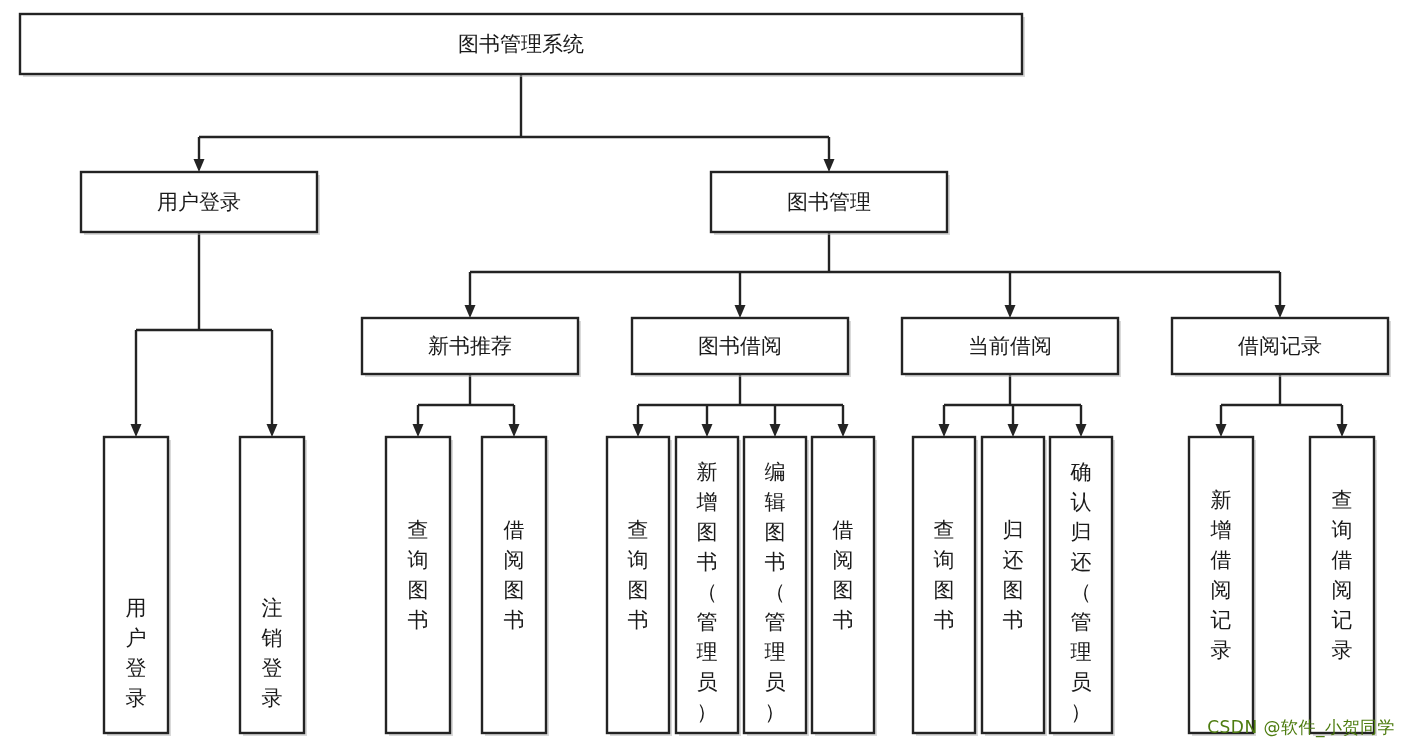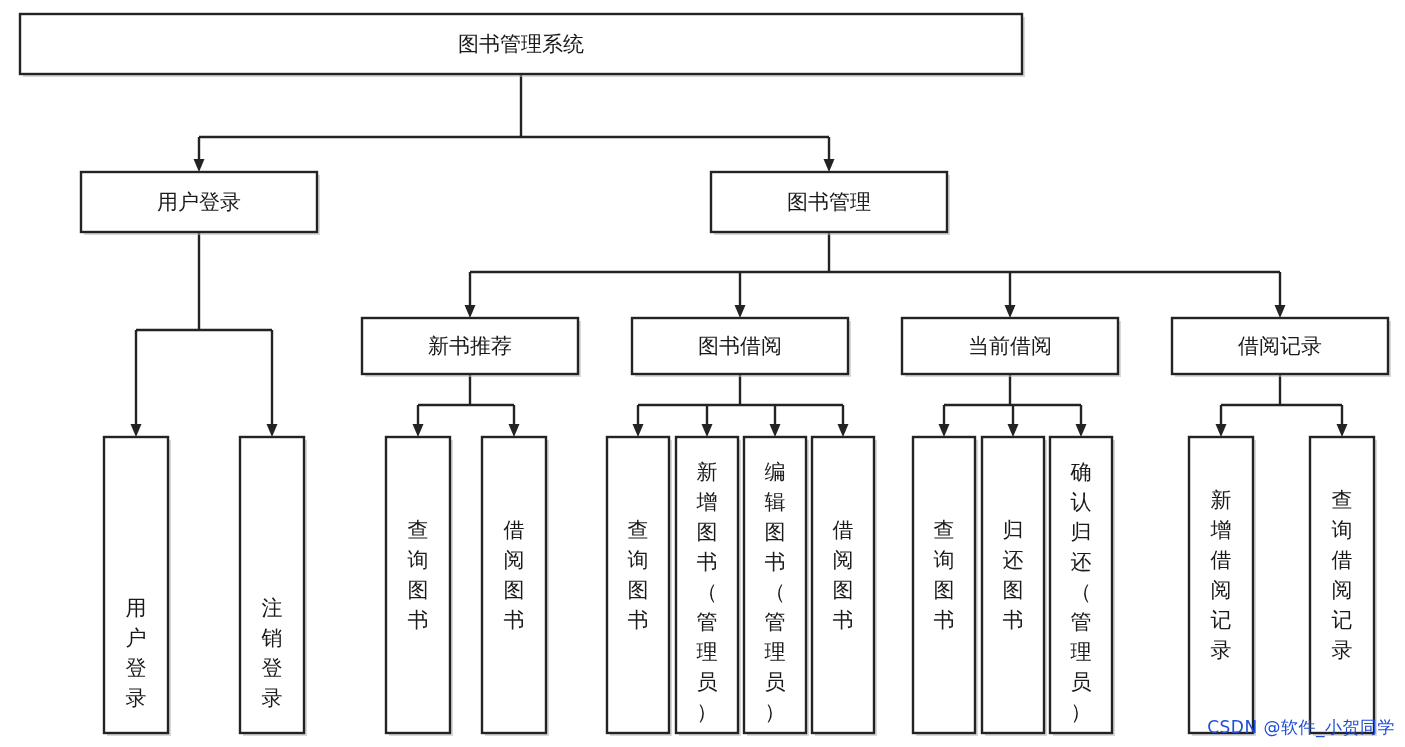--- a/index.html
+++ b/index.html
@@ -40,21 +40,21 @@
     font-family:"DejaVu Sans","Liberation Sans",sans-serif;
     font-size:21px;
     text-anchor:middle;
   }
   .watermark{
     position:absolute;
     right:10px;
     bottom:8px;
     font-family:"DejaVu Sans","Liberation Sans",sans-serif;
     font-size:17px;
-    color:#1d4ed8;
+    color:#4d7c0f;
     letter-spacing:.5px;
     white-space:nowrap;
     pointer-events:none;
   }
 </style>
 </head>
 <body>
 
 <svg id="chart" viewBox="0 0 1405 747">
   <g id="edges-layer">

